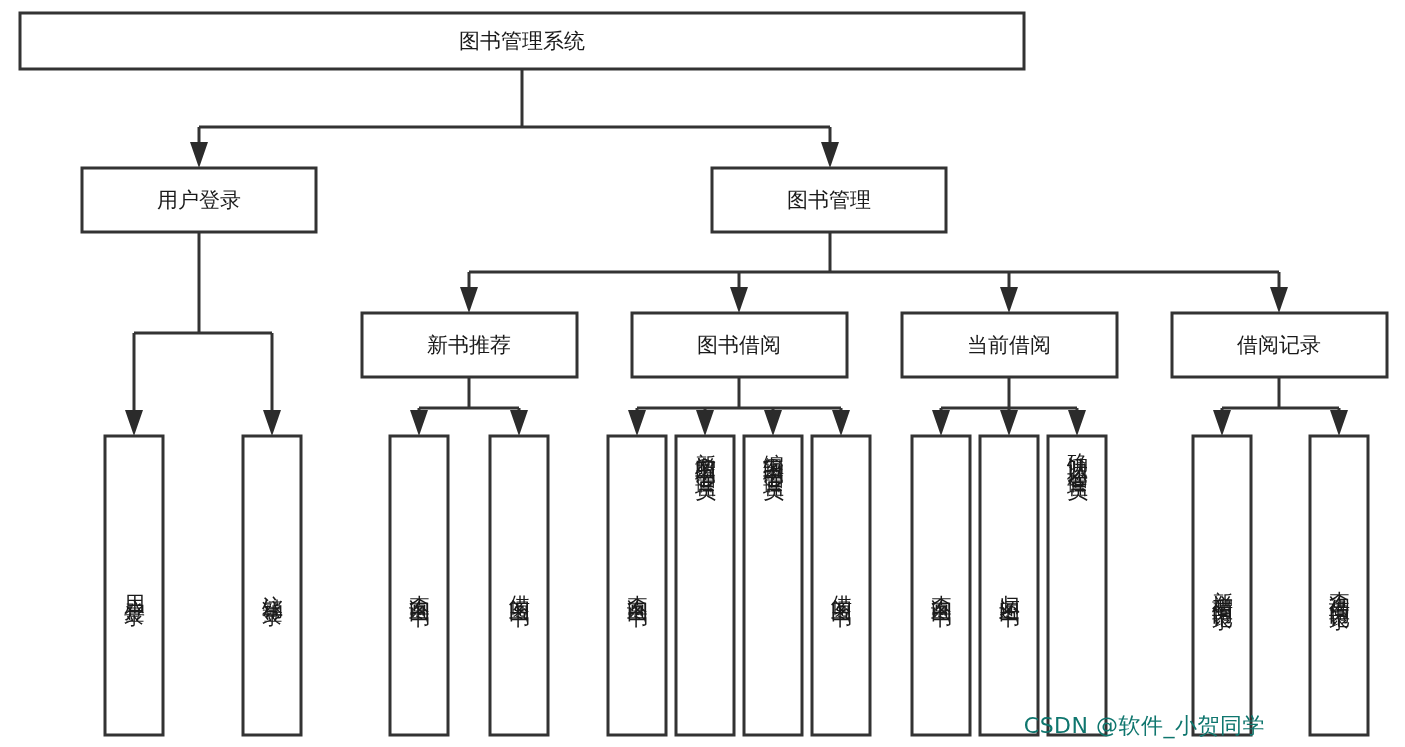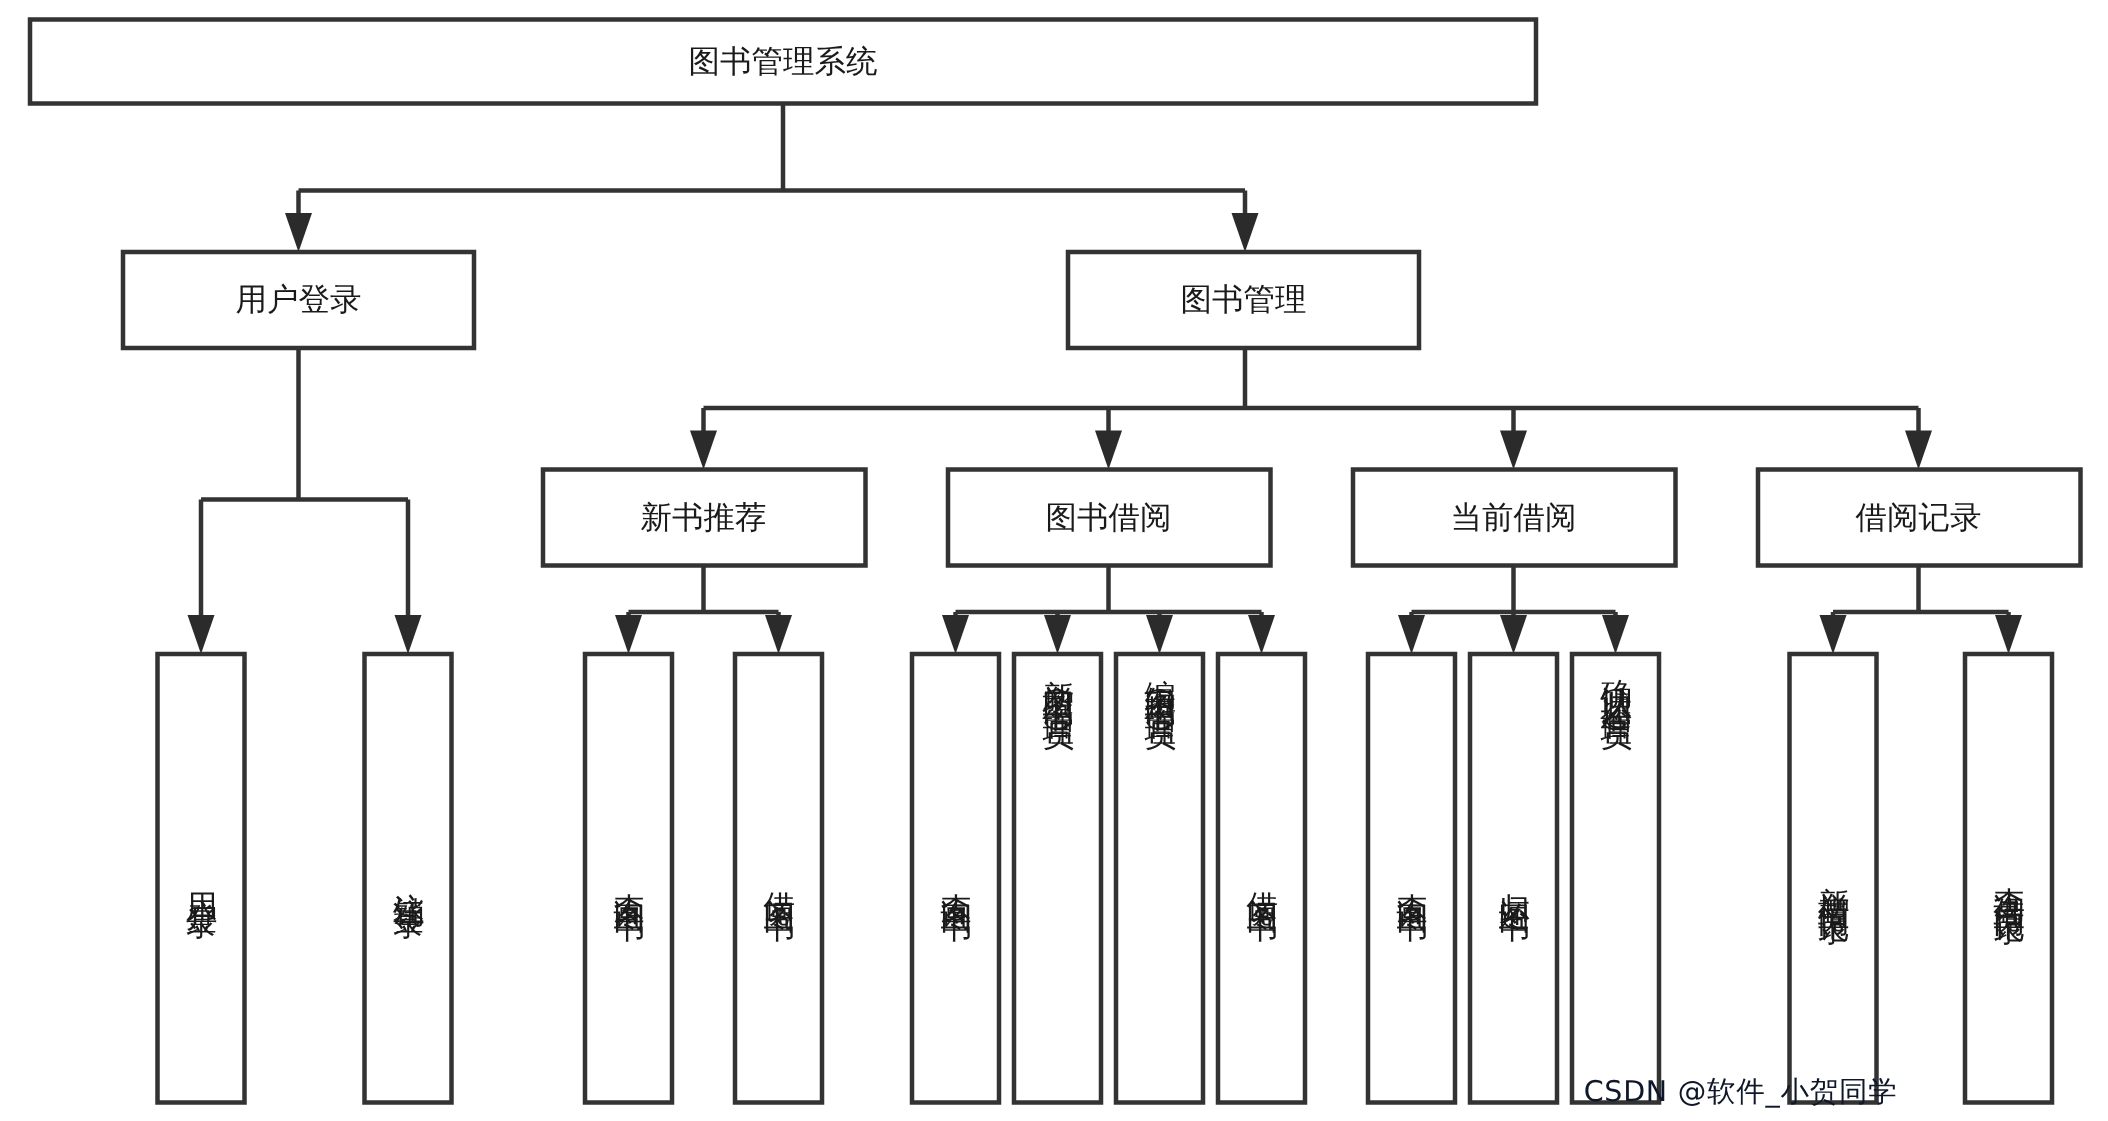--- a/index.html
+++ b/index.html
@@ -65,22 +65,22 @@
     letter-spacing: 4px;
     color: #1a1a1a;
     white-space: nowrap;
     text-align: center;
   }
   .watermark {
     position: absolute;
     right: 8px;
     bottom: 6px;
     font-family: "DejaVu Sans", "Liberation Sans", sans-serif;
-    font-size: 19px;
-    color: #0f172a;
+    font-size: 22px;
+    color: #0f766e;
     letter-spacing: 0.5px;
     white-space: nowrap;
   }
 </style>
 </head>
 <body>
 
 <div id="diagram-root">
 
   <svg class="flow" viewBox="0 0 1405 747">

